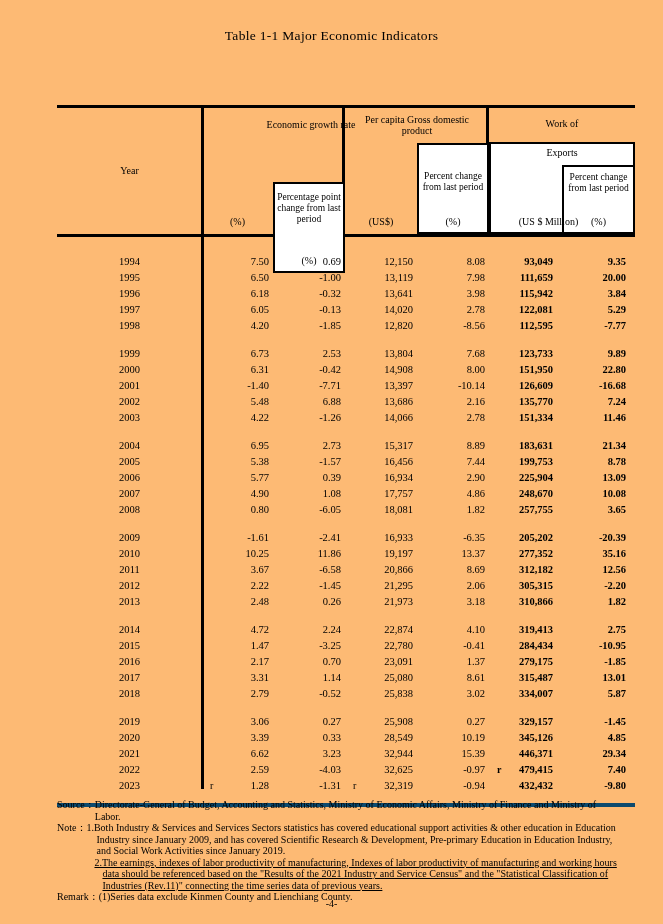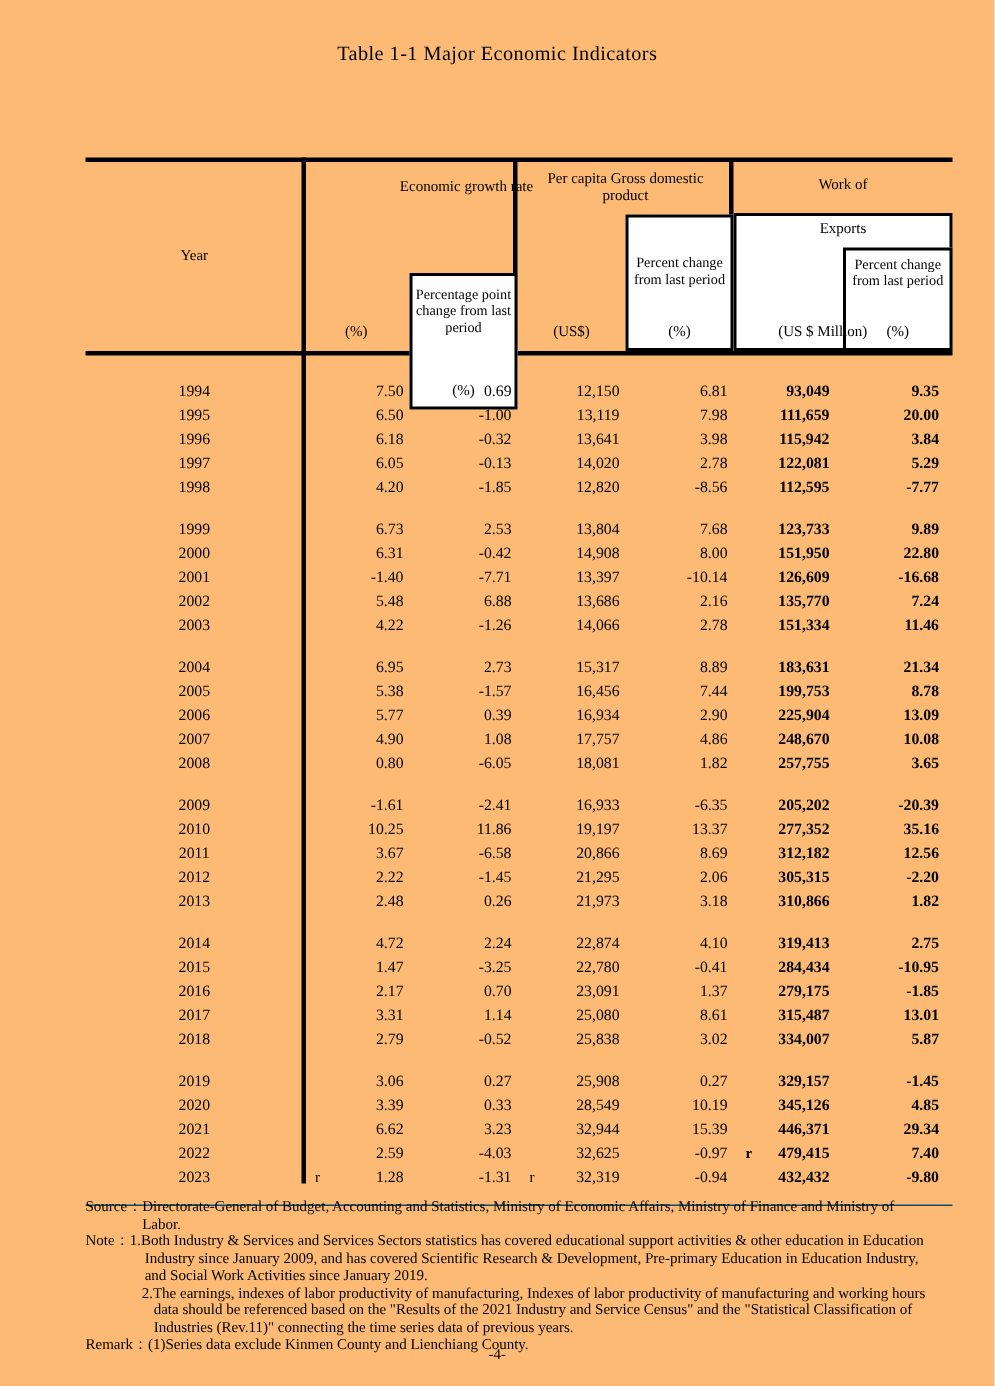--- a/index.html
+++ b/index.html
@@ -38,42 +38,42 @@
   .box-c7 .blabel{margin-top:5px;}
   .bunit{position:absolute;bottom:5px;left:0;right:0;text-align:center;font-size:10px;}
   .exp-title{position:absolute;top:3px;left:0;right:0;text-align:center;}
   .uexp{font-size:9.5px;white-space:nowrap;}
   .unit{position:absolute;bottom:7px;text-align:center;font-size:10px;}
   .u2{left:145px;width:71px;}
   .u4{left:288px;width:72px;}
   .u6{left:432px;width:73px;margin-left:23px;}
   .vline-year{position:absolute;left:144px;top:0;width:3px;height:684px;background:#000;z-index:3;}
   .tbody{
-    border-bottom:1px solid #0c4a6e;
+    border-bottom:4px solid #0c4a6e;
     padding-top:17px;padding-bottom:9px;
     font-size:10.5px;
   }
   .trow{
     display:grid;grid-template-columns:145px 71px 72px 72px 72px 73px 73px;
     height:16px;line-height:16px;
   }
   .cell{box-sizing:border-box;position:relative;white-space:nowrap;}
   .cy{text-align:center;}
   .cn{text-align:right;}
   .p4{padding-right:4px;}
   .p9{padding-right:9px;font-weight:bold;}
   .rmk{position:absolute;left:8px;top:0;font-size:10px;}
   .gsep{height:12px;}
   
   .footer{position:absolute;left:57px;top:799px;width:590px;font-size:10px;line-height:11.5px;}
   .fblock{display:flex;align-items:flex-start;}
   .flabel{flex:none;white-space:nowrap;}
   .fcontent{flex:1;min-width:0;}
   .hang > div + div{padding-left:10px;}
-  .note2{margin-left:8px;}
+  .note2{margin-left:8px;text-decoration:underline;}
   .note2 > div + div{padding-left:8px;}
   .page-num{position:absolute;top:898px;left:0;width:663px;text-align:center;font-size:10px;}
 </style>
 </head>
 <body>
 
 <div class="doc">
 
   <div class="title">Table 1-1 Major Economic Indicators</div>
 
@@ -115,21 +115,21 @@
       <div class="unit u4">(US$)</div>
       <div class="unit u6 uexp">(US $ Million)</div>
     </div>
 
     <div class="tbody">
         <div class="trow">
           <div class="cell cy">1994</div>
           <div class="cell cn p4">7.50</div>
           <div class="cell cn p4">0.69</div>
           <div class="cell cn p4">12,150</div>
-          <div class="cell cn p4">6.81</div>
+          <div class="cell cn p4">8.08</div>
           <div class="cell cn p9">93,049</div>
           <div class="cell cn p9">9.35</div>
         </div>
         <div class="trow">
           <div class="cell cy">1995</div>
           <div class="cell cn p4">6.50</div>
           <div class="cell cn p4">-1.00</div>
           <div class="cell cn p4">13,119</div>
           <div class="cell cn p4">7.98</div>
           <div class="cell cn p9">111,659</div>

